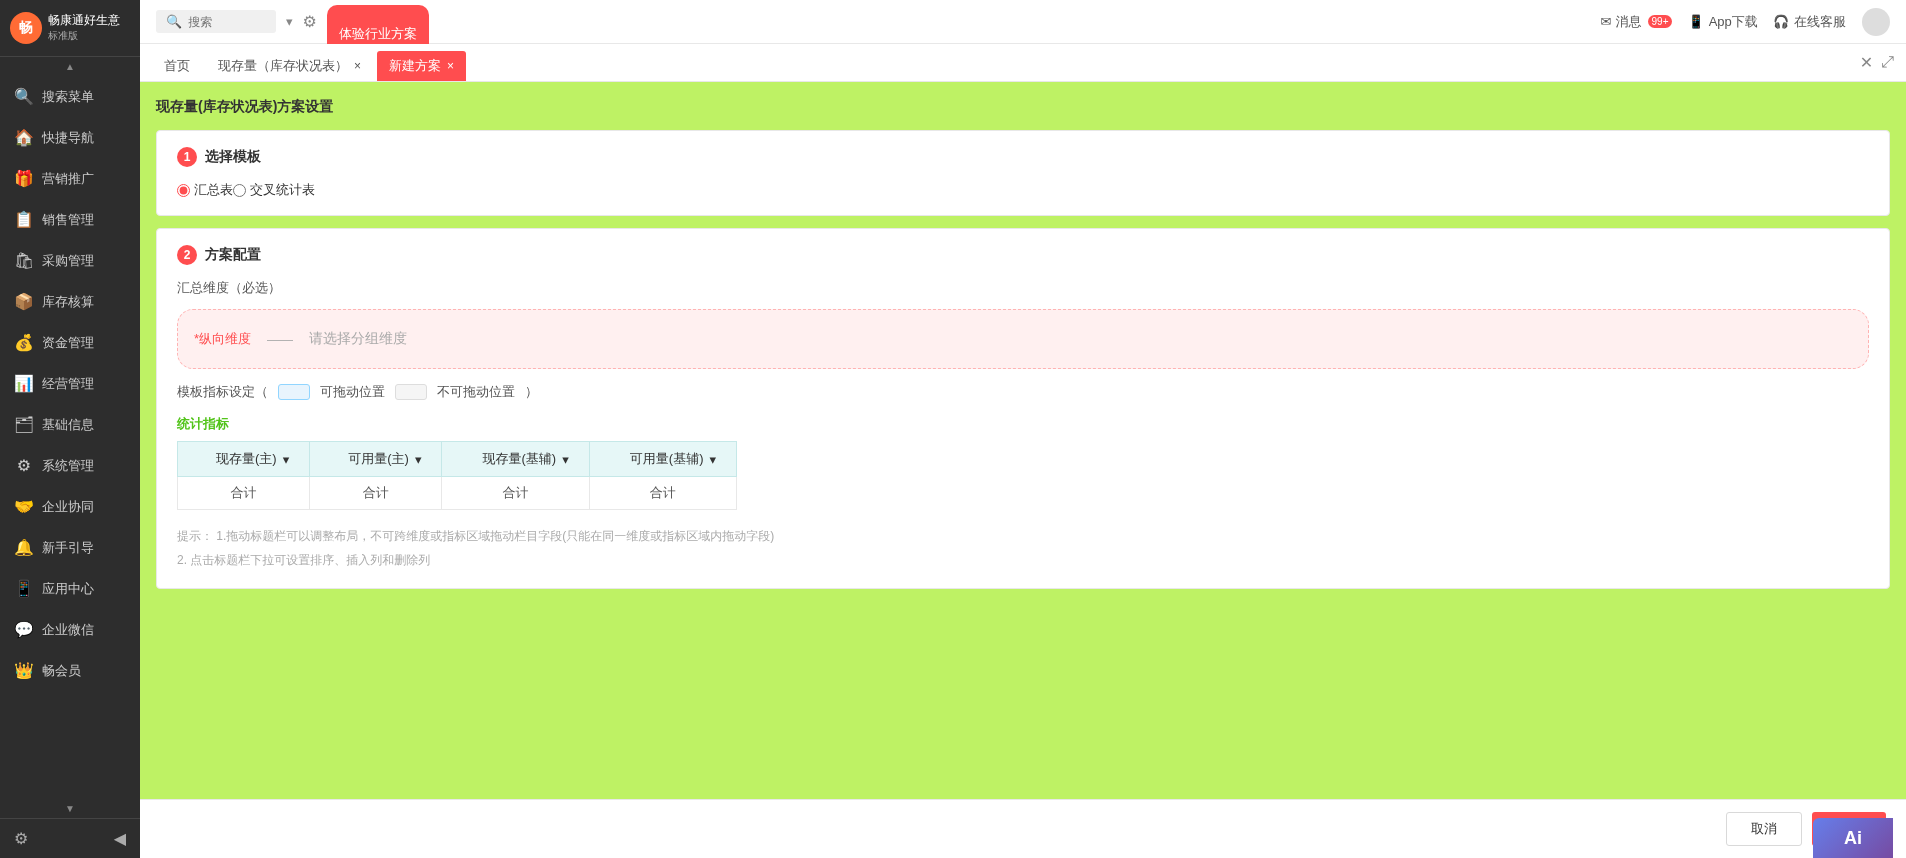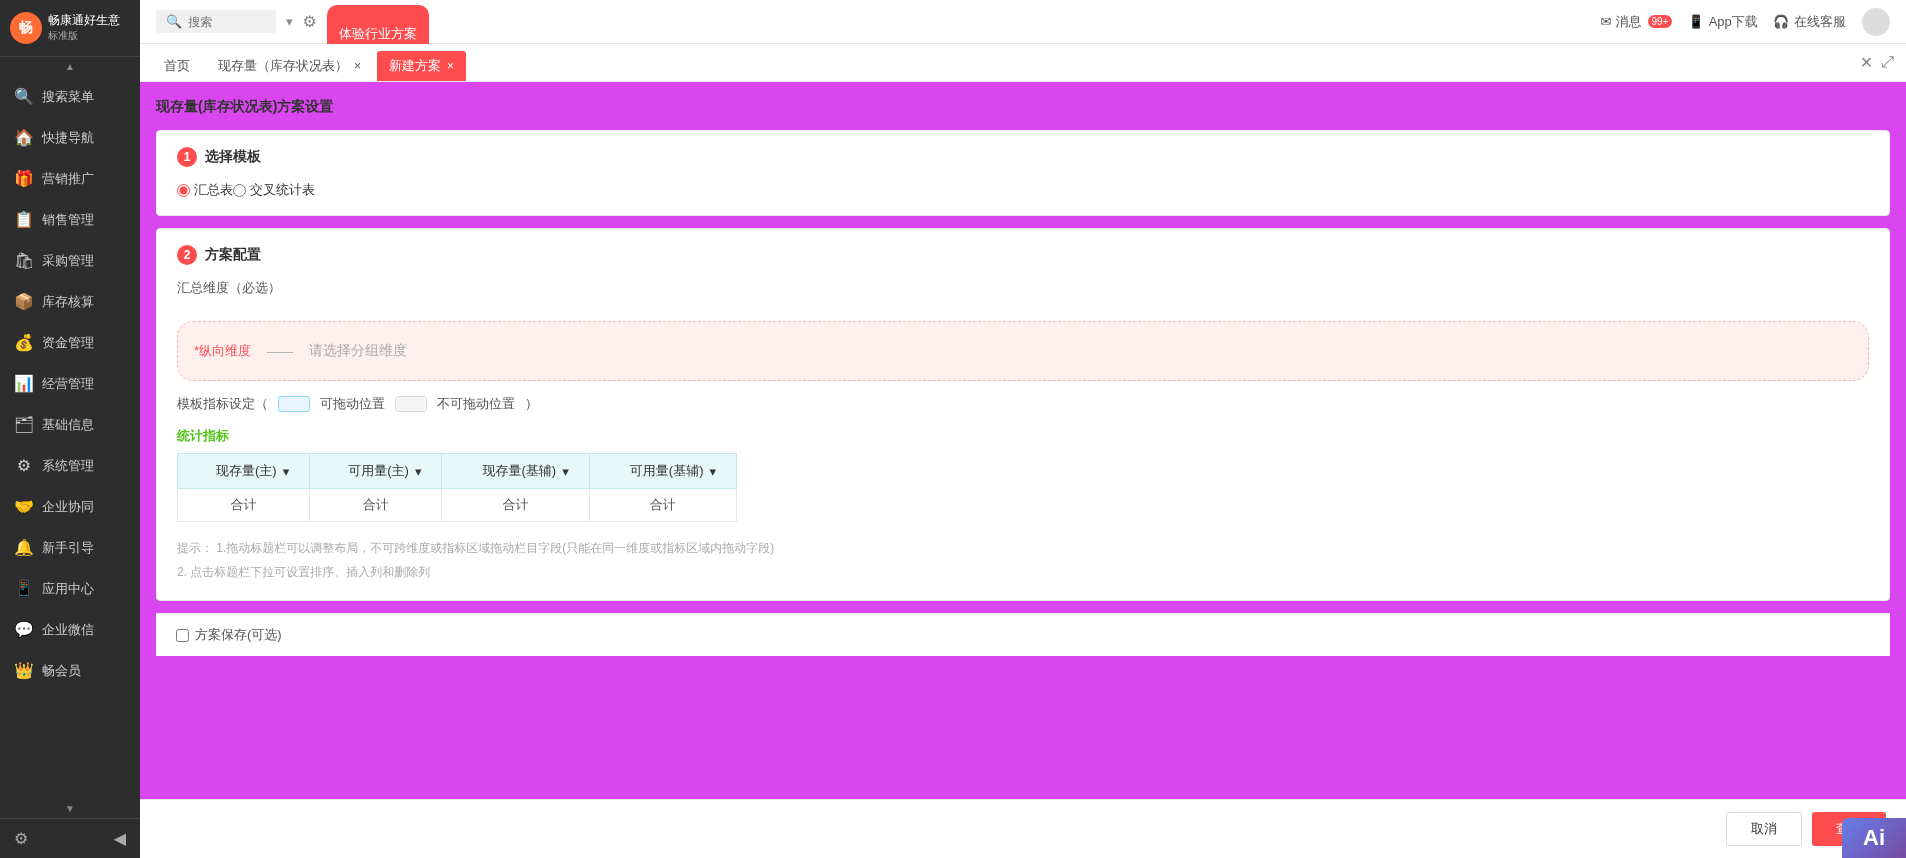--- a/index.html
+++ b/index.html
@@ -87,21 +87,21 @@
     }
     .tab.active-tab {
       background: #ff4d4f; color: #fff; border-radius: 3px 3px 0 0;
     }
     .tab-close { font-size: 12px; color: inherit; cursor: pointer; }
     .tab-home { color: #555; font-size: 13px; }
     .tabbar-right { margin-left: auto; display: flex; gap: 8px; }
     .tabbar-icon { color: #888; cursor: pointer; font-size: 16px; }
 
     
-    .content { flex: 1; overflow-y: auto; background: #d946ef; padding: 16px; }
+    .content { flex: 1; overflow-y: auto; background: #bef264; padding: 16px; }
 
     .page-title { font-size: 14px; color: #333; margin-bottom: 14px; font-weight: bold; }
 
     .section-card {
       background: #fff; border-radius: 4px; padding: 16px 20px;
       margin-bottom: 12px; border: 1px solid #e8e8e8;
     }
 
     .section-header {
       display: flex; align-items: center; gap: 8px; margin-bottom: 14px;
@@ -110,21 +110,21 @@
       background: #ff4d4f; color: #fff; border-radius: 50%;
       width: 20px; height: 20px; display: flex; align-items: center; justify-content: center;
       font-size: 12px; font-weight: bold; flex-shrink: 0;
     }
     .section-title { font-size: 14px; color: #333; font-weight: bold; }
 
     .radio-group { display: flex; align-items: center; }
     .radio-item { display: flex; align-items: center; gap: 4px; cursor: pointer; font-size: 13px; color: #333; }
     .radio-item input[type=radio] { accent-color: #ff4d4f; }
 
-    .field-label { font-size: 13px; color: #555; margin-bottom: 24px; }
+    .field-label { font-size: 13px; color: #555; margin-bottom: 12px; }
 
     .dimension-box {
       background: #fff0f0; border: 1px dashed #ffb3b3; border-radius: 16px;
       padding: 20px 16px; display: flex; align-items: center; gap: 16px;
       margin-bottom: 14px;
     }
     .dimension-required { color: #ff4d4f; font-size: 13px; }
     .dimension-dash { color: #aaa; }
     .dimension-placeholder { color: #aaa; font-size: 14px; }
 
@@ -168,24 +168,24 @@
       padding: 7px 24px; border: 1px solid #d9d9d9; background: #fff;
       border-radius: 3px; cursor: pointer; font-size: 13px; color: #333;
     }
     .btn-query {
       padding: 7px 24px; border: none; background: #ff4d4f;
       border-radius: 3px; cursor: pointer; font-size: 13px; color: #fff;
     }
 
     
     .ai-badge {
-      position: fixed; bottom: 0; right: 0;
+      position: fixed; bottom: 0; right: 13px;
       background: linear-gradient(135deg, #667eea, #764ba2);
-      color: #fff; font-size: 22px; font-weight: bold;
-      width: 64px; height: 40px;
+      color: #fff; font-size: 18px; font-weight: bold;
+      width: 80px; height: 40px;
       display: flex; align-items: center; justify-content: center;
       border-radius: 6px 0 0 0;
     }
   </style>
 </head>
 <body>
 
 <div class="sidebar">
   <div class="sidebar-logo">
     <div class="sidebar-logo-icon">畅</div>
@@ -399,26 +399,20 @@
       </table>
 
       <div class="tips-section">
         <div>提示：
           <span>1.拖动标题栏可以调整布局，不可跨维度或指标区域拖动栏目字段(只能在同一维度或指标区域内拖动字段)</span>
         </div>
         <div>2. 点击标题栏下拉可设置排序、插入列和删除列</div>
       </div>
     </div>
 
-    <div class="bottom-section">
-      <label class="checkbox-label">
-        <input type="checkbox" style="">
-        <span>方案保存(可选)</span>
-      </label>
-    </div>
 
     <div style="height: 60px;"></div>
 
   </div>
 
   <div class="footer-actions">
     <button class="btn-cancel">取消</button>
     <button class="btn-query">查询</button>
   </div>
 

